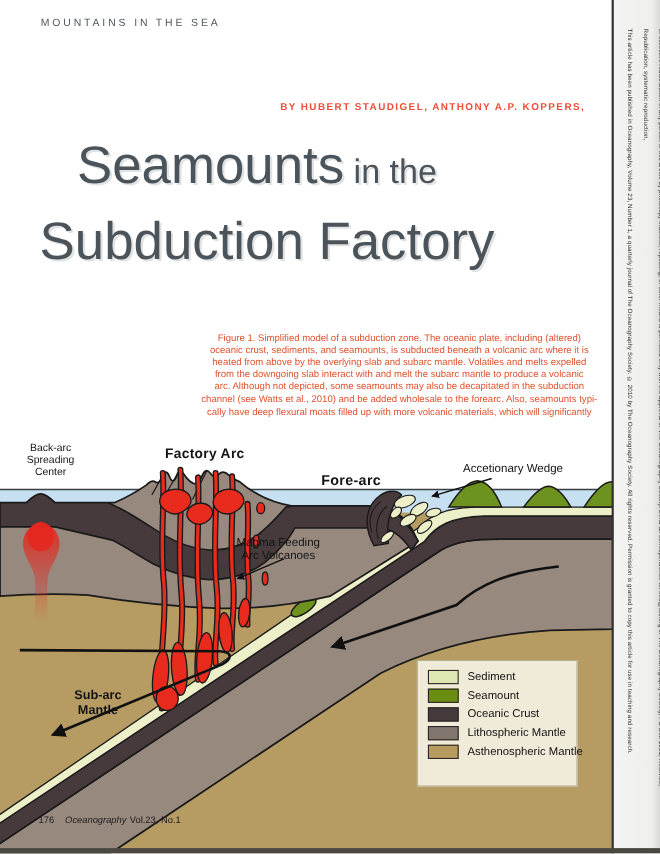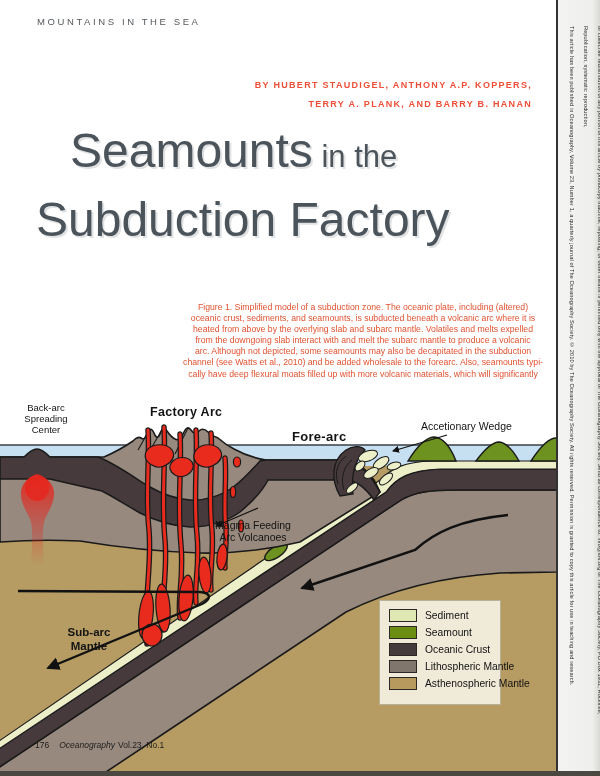--- a/index.html
+++ b/index.html
@@ -3,46 +3,46 @@
 <meta charset="utf-8">
 <style>
   html,body{margin:0;padding:0;}
   body{width:600px;height:776px;position:relative;overflow:hidden;background:#ffffff;
        font-family:"Liberation Sans", sans-serif;}
   .page{position:absolute;inset:0;width:600px;height:776px;background:#fff;}
 
   
   .eyebrow{position:absolute;left:37px;top:16px;font-size:9.5px;letter-spacing:2.6px;
            color:#54585c;font-weight:400;}
-  .byline{position:absolute;right:68px;top:76px;text-align:right;font-size:9px;
+  .byline{position:absolute;right:68px;top:88px;text-align:right;font-size:9px;
           font-weight:bold;letter-spacing:1.3px;color:#ee4f38;line-height:19px;}
   .title{position:absolute;left:36px;top:122px;color:#4c545b;line-height:58px;
          text-shadow:2px 2px 0 rgba(70,75,80,0.16);}
   .title .l1{padding-left:34px;}
   .title .big{font-size:48px;}
   .title .small{font-size:31px;}
   .caption{position:absolute;right:47px;top:302px;width:380px;text-align:center;
            font-size:8.7px;line-height:11.1px;color:#e05230;}
 
   
   .diagram{position:absolute;left:0;top:400px;width:557px;height:376px;}
   .dlabel{position:absolute;color:#141414;white-space:pre-line;line-height:1.18;}
   .ctr{transform:translateX(-50%);text-align:center;}
   .lab-backarc{left:46px;top:402px;font-size:9.5px;}
   .lab-volcarc{left:150px;top:405px;font-size:12.5px;font-weight:bold;letter-spacing:.3px;}
   .lab-forearc{left:292px;top:429px;font-size:13px;font-weight:bold;letter-spacing:.3px;}
   .lab-accwedge{left:421px;top:420px;font-size:10.5px;}
-  .lab-magma{left:253px;top:487px;font-size:10.5px;margin-top:32px;}
+  .lab-magma{left:253px;top:487px;font-size:10.5px;}
   .lab-subarc{left:64px;top:626px;font-size:11.5px;font-weight:bold;margin-left:25px;}
   .footer{position:absolute;left:35px;top:740px;font-size:8.5px;color:#1c1c1c;}
   .footer .jr{font-style:italic;padding:0 3px 0 10px;}
 
   
-  .legend{position:absolute;left:379px;top:600px;width:122px;background:#f0ead8;
-          border:1px solid #b9b09a;box-sizing:border-box;padding:7px 8px 14px 9px;}
+  .legend{position:absolute;left:379px;top:600px;width:146px;background:#f0ead8;
+          border:1px solid #b9b09a;box-sizing:border-box;padding:7px 8px 24px 9px;}
   .lrow{display:flex;align-items:center;margin:0 0 3px 0;height:14px;}
   .lrow:last-child{margin-bottom:0;}
   .sw{width:26px;height:11px;border:1.6px solid #2c2624;margin-right:8px;flex:none;}
   .ltext{font-size:10.3px;color:#111;white-space:nowrap;}
 
   
   .sidestrip{position:absolute;left:556px;top:0;width:44px;height:776px;box-sizing:border-box;
              background:linear-gradient(90deg,#f3f3f1 0,#efefed 82%,#d8d8d4 100%);
              border-left:2px solid #333;}
   .vtext{position:absolute;left:7px;top:26px;height:690px;writing-mode:vertical-lr;
@@ -51,21 +51,20 @@
 </style>
 </head>
 <body>
 
 <div class="page">
 
   <div class="eyebrow">MOUNTAINS IN THE SEA</div>
 
   <div class="byline">
     <div>BY HUBERT STAUDIGEL, ANTHONY A.P. KOPPERS,</div>
-    <div>TERRY A. PLANK, AND BARRY B. HANAN</div>
   </div>
 
   <div class="title">
     <div class="l1">
       <span class="big">Seamounts</span><span class="small"> in the</span>
     </div>
     <div class="big">Subduction Factory</div>
   </div>
 
   <div class="caption">

